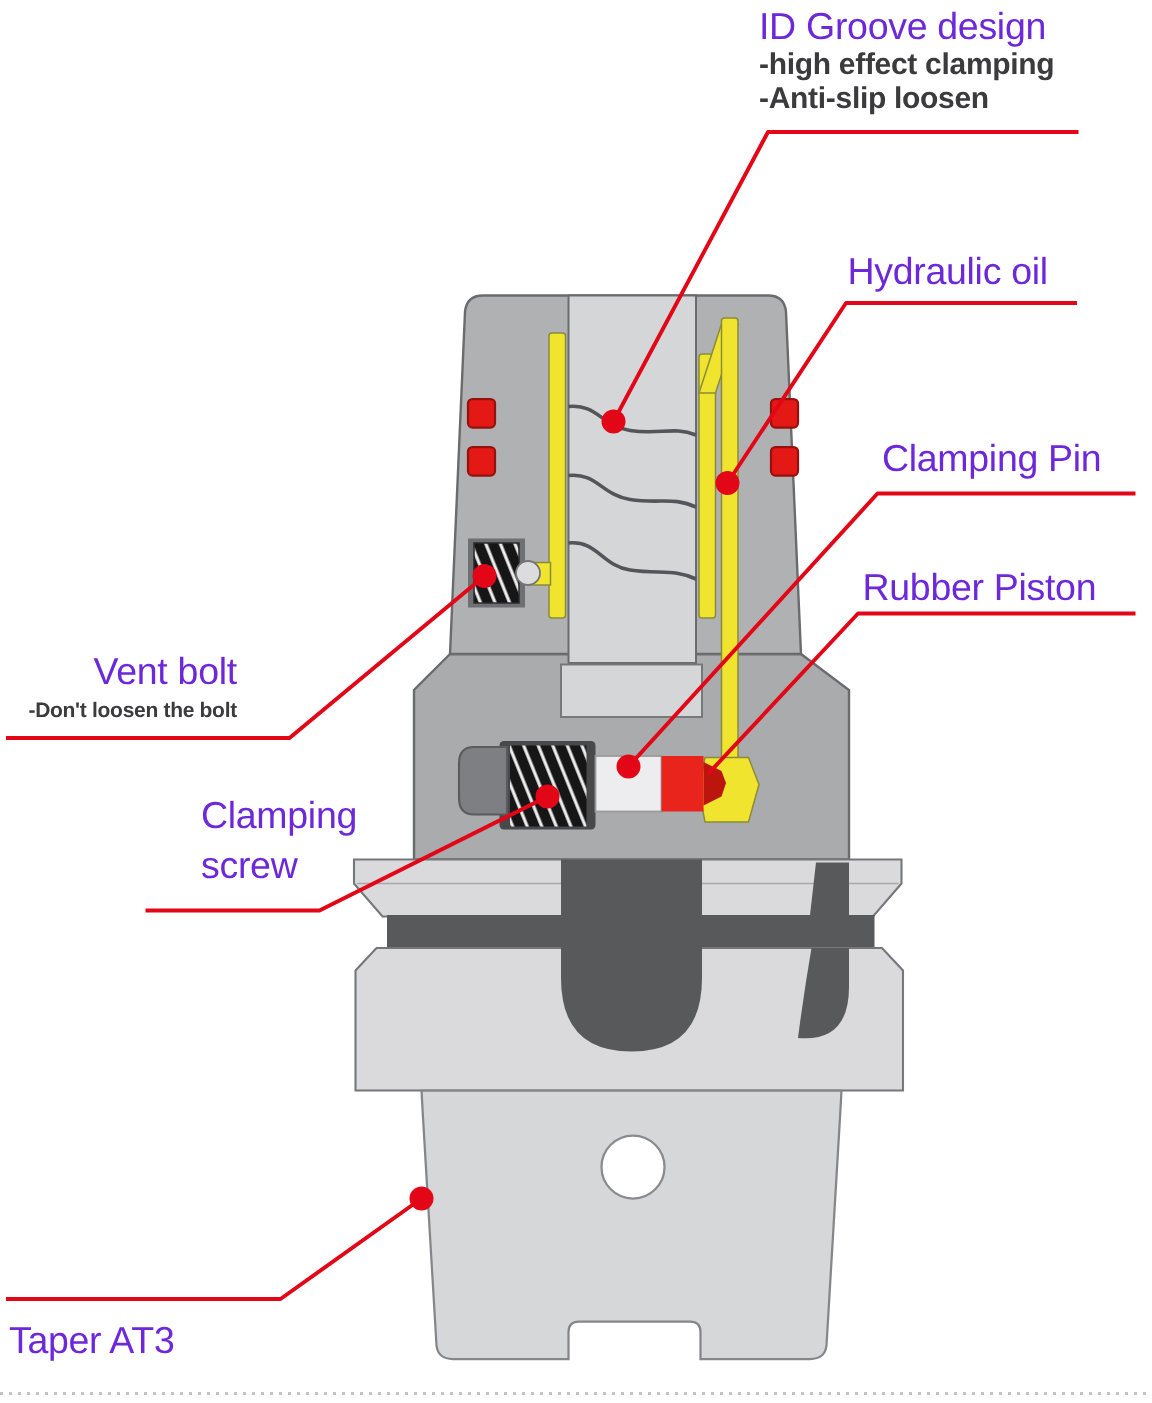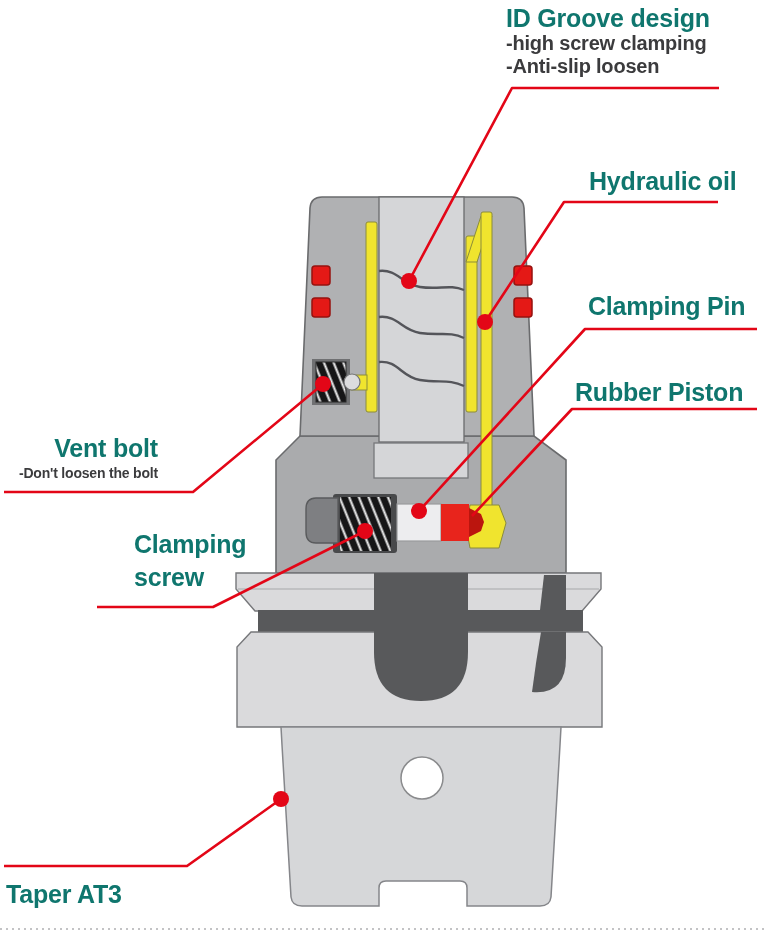--- a/index.html
+++ b/index.html
@@ -3,21 +3,21 @@
 <meta charset="utf-8">
 <style>
   html,body{margin:0;padding:0;background:#ffffff;}
   #stage{
     position:relative;width:768px;height:935px;overflow:hidden;
     background:#ffffff;font-family:"Liberation Sans",sans-serif;
   }
   #diagram-svg{position:absolute;left:0;top:0;}
   .callout{position:absolute;white-space:nowrap;}
   .callout .title{
-    color:#0f766e;font-weight:bold;font-size:25px;line-height:28px;
+    color:#6d28d9;font-weight:normal;font-size:25px;line-height:28px;
     letter-spacing:-0.2px;
   }
   .callout .sub{
     color:#3b3b3d;font-weight:bold;font-size:20px;line-height:23px;
     letter-spacing:-0.2px;
   }
   .callout .sub.small{font-size:14px;line-height:22px;}
   .two-line .title{line-height:33px;margin-left:40px;}
 </style>
 </head>
@@ -100,25 +100,25 @@
       <circle cx="485" cy="322" r="8"></circle>
       <circle cx="419" cy="511" r="8"></circle>
       <circle cx="323" cy="384" r="8"></circle>
       <circle cx="365" cy="531" r="8"></circle>
       <circle cx="281" cy="799" r="8"></circle>
     </g>
   </svg>
 
   <div class="callout" style="left:506px;top:4px;">
     <div class="title">ID Groove design</div>
-    <div class="sub">-high screw clamping</div>
+    <div class="sub">-high effect clamping</div>
     <div class="sub">-Anti-slip loosen</div>
   </div>
 
-  <div class="callout" style="left:565px;top:167px;margin-left:24px;">
+  <div class="callout" style="left:565px;top:167px;">
     <div class="title">Hydraulic oil</div>
   </div>
 
   <div class="callout" style="left:588px;top:292px;">
     <div class="title">Clamping Pin</div>
   </div>
 
   <div class="callout" style="left:575px;top:378px;">
     <div class="title">Rubber Piston</div>
   </div>

